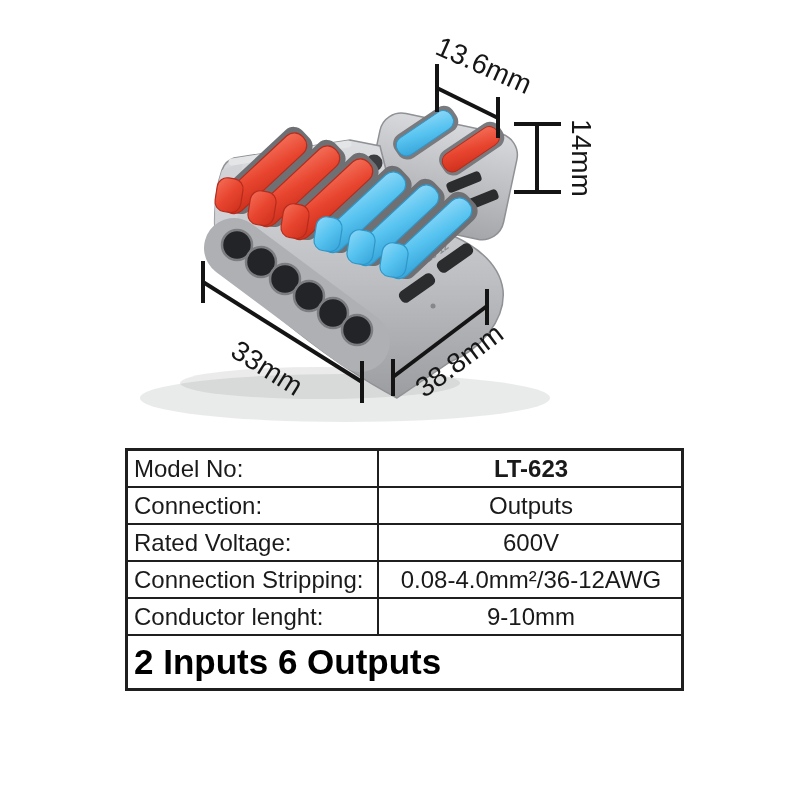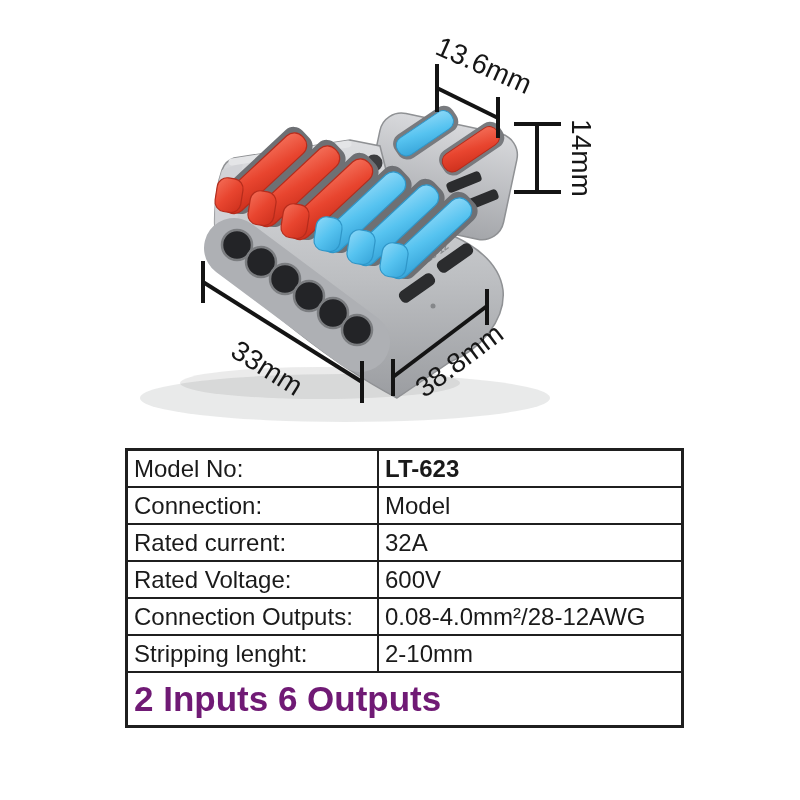--- a/index.html
+++ b/index.html
@@ -13,21 +13,21 @@
   .spec-wrap{position:absolute;left:125px;top:448px;width:543px;}
   table.spec{
     border-collapse:collapse;width:543px;table-layout:fixed;
     border:3px solid #1f1f1f;
   }
   table.spec td{
     border:2px solid #1f1f1f;height:35px;padding:0 4px 0 6px;
     font-size:24px;line-height:1.05;vertical-align:middle;white-space:nowrap;overflow:hidden;
   }
   td.lbl{width:239px;}
-  td.val{width:292px;}
+  td.val{width:292px;text-align:center;}
   td.model-val{font-weight:700;}
   tr.footer-row td{
     height:52px;font-weight:700;font-size:35px;padding-left:6px;
   }
 </style>
 </head>
 <body>
 
 <div class="stage">
 
@@ -200,38 +200,34 @@
 
   <div class="spec-wrap">
     <table class="spec">
       <tbody>
         <tr>
           <td class="lbl">Model No:</td>
           <td class="val model-val">LT-623</td>
         </tr>
         <tr>
           <td class="lbl">Connection:</td>
-          <td class="val">Model</td>
-        </tr>
-        <tr>
-          <td class="lbl">Rated current:</td>
-          <td class="val">32A</td>
+          <td class="val">Outputs</td>
         </tr>
         <tr>
           <td class="lbl">Rated Voltage:</td>
           <td class="val">600V</td>
         </tr>
         <tr>
-          <td class="lbl">Connection Outputs:</td>
-          <td class="val">0.08-4.0mm²/28-12AWG</td>
-        </tr>
-        <tr>
-          <td class="lbl">Stripping lenght:</td>
-          <td class="val">2-10mm</td>
+          <td class="lbl">Connection Stripping:</td>
+          <td class="val">0.08-4.0mm²/36-12AWG</td>
+        </tr>
+        <tr>
+          <td class="lbl">Conductor lenght:</td>
+          <td class="val">9-10mm</td>
         </tr>
         <tr class="footer-row">
-          <td colspan="2" style="color: #701a75;">2 Inputs 6 Outputs</td>
+          <td colspan="2" style="color: #000000;">2 Inputs 6 Outputs</td>
         </tr>
       </tbody>
     </table>
   </div>
 
 </div>
 
 </body></html>

